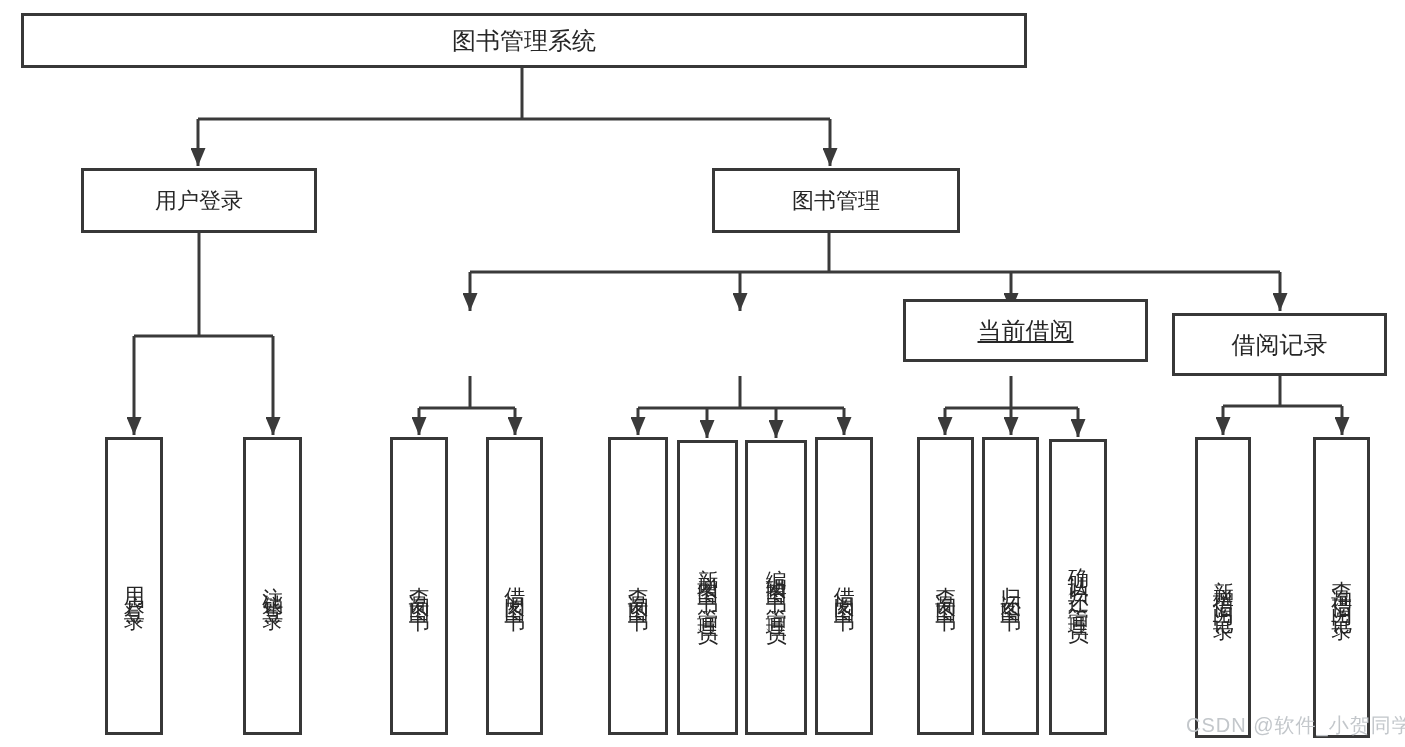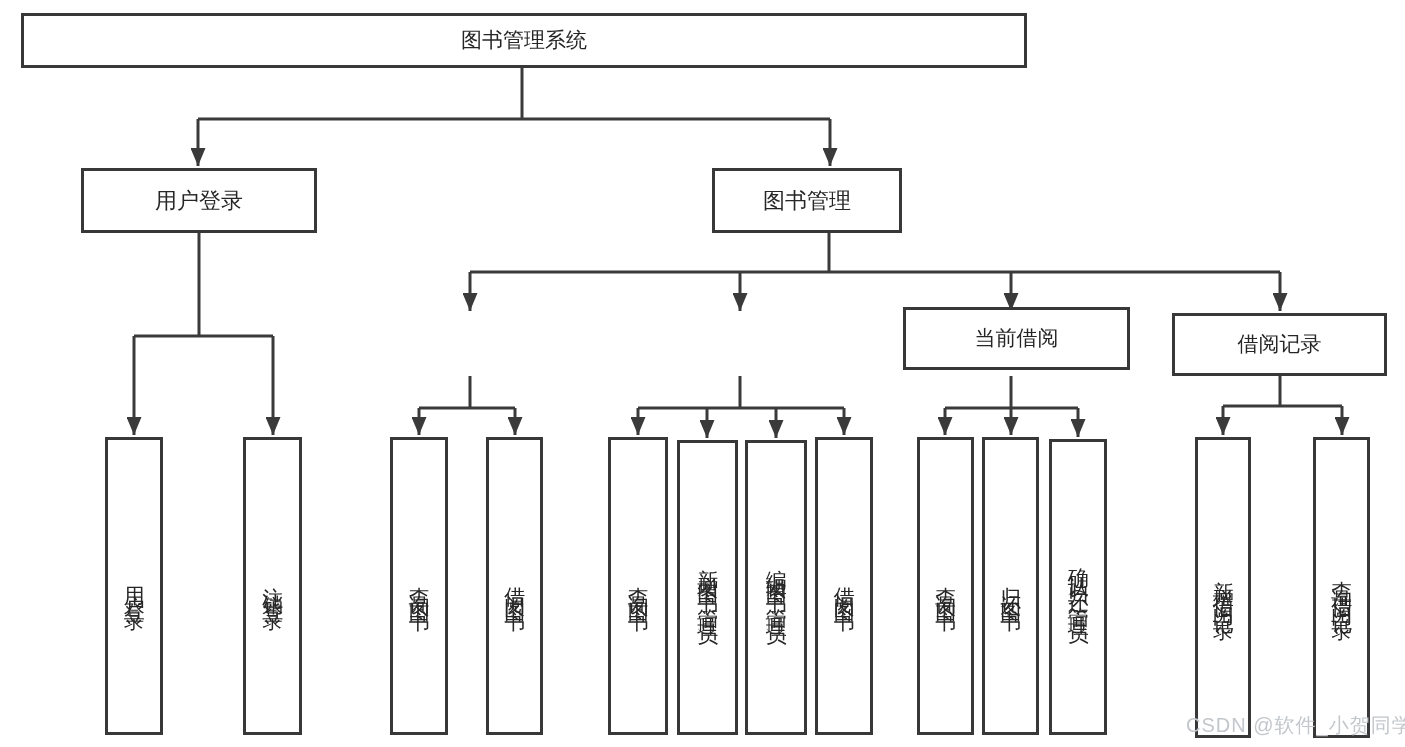--- a/index.html
+++ b/index.html
@@ -21,38 +21,38 @@
   }
   .node {
     position: absolute;
     box-sizing: border-box;
     border: 3px solid #383838;
     background: #ffffff;
     color: #262626;
     display: flex;
     align-items: center;
     justify-content: center;
-    font-size: 21px;
+    font-size: 24px;
     line-height: 1.25;
     white-space: nowrap;
   }
   .leaf {
     writing-mode: vertical-rl;
     text-orientation: mixed;
     letter-spacing: 8px;
     font-size: 21px;
   }
   .lvl2 { font-size: 22px; }
   
   #n-root        { left: 21px;   top: 13px;  width: 1006px; height: 55px; }
   #n-user-login  { left: 81px;   top: 168px; width: 236px;  height: 65px; }
-  #n-book-mgmt   { left: 712px;  top: 168px; width: 190px;  height: 65px; }
+  #n-book-mgmt   { left: 712px;  top: 168px; width: 248px;  height: 65px; }
   #n-new-rec     { left: 363px;  top: 313px; width: 214px;  height: 63px; }
   #n-borrow      { left: 632px;  top: 313px; width: 215px;  height: 63px; }
-  #n-current     { left: 903px;  top: 307px; width: 227px;  height: 63px; }
+  #n-current     { left: 903px;  top: 299px; width: 245px;  height: 63px; text-decoration: underline; }
   #n-record      { left: 1172px; top: 313px; width: 215px;  height: 63px; }
 
   #lf-login      { left: 105px;  top: 437px; width: 58px; height: 298px; }
   #lf-logout     { left: 243px;  top: 437px; width: 59px; height: 298px; }
   #lf-rec-query  { left: 390px;  top: 437px; width: 58px; height: 298px; }
   #lf-rec-borrow { left: 486px;  top: 437px; width: 57px; height: 298px; }
   #lf-bor-query  { left: 608px;  top: 437px; width: 60px; height: 298px; }
   #lf-bor-add    { left: 677px;  top: 440px; width: 61px; height: 295px; }
   #lf-bor-edit   { left: 745px;  top: 440px; width: 62px; height: 295px; }
   #lf-bor-borrow { left: 815px;  top: 437px; width: 58px; height: 298px; }

